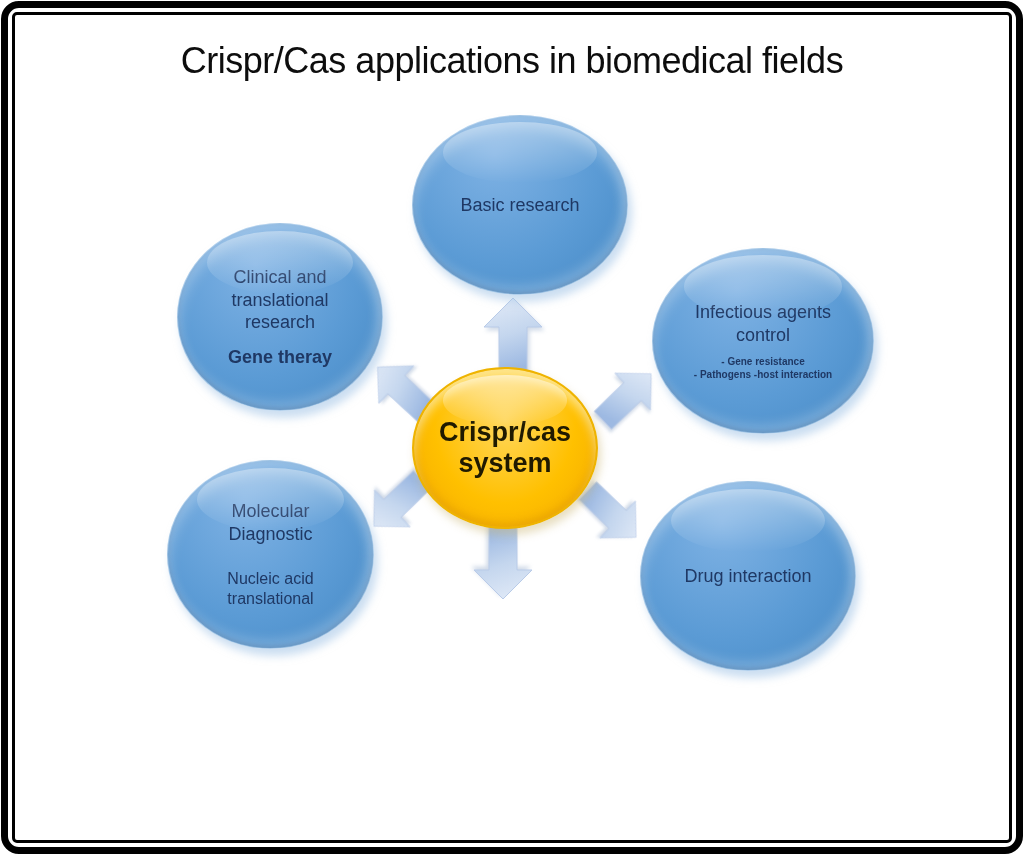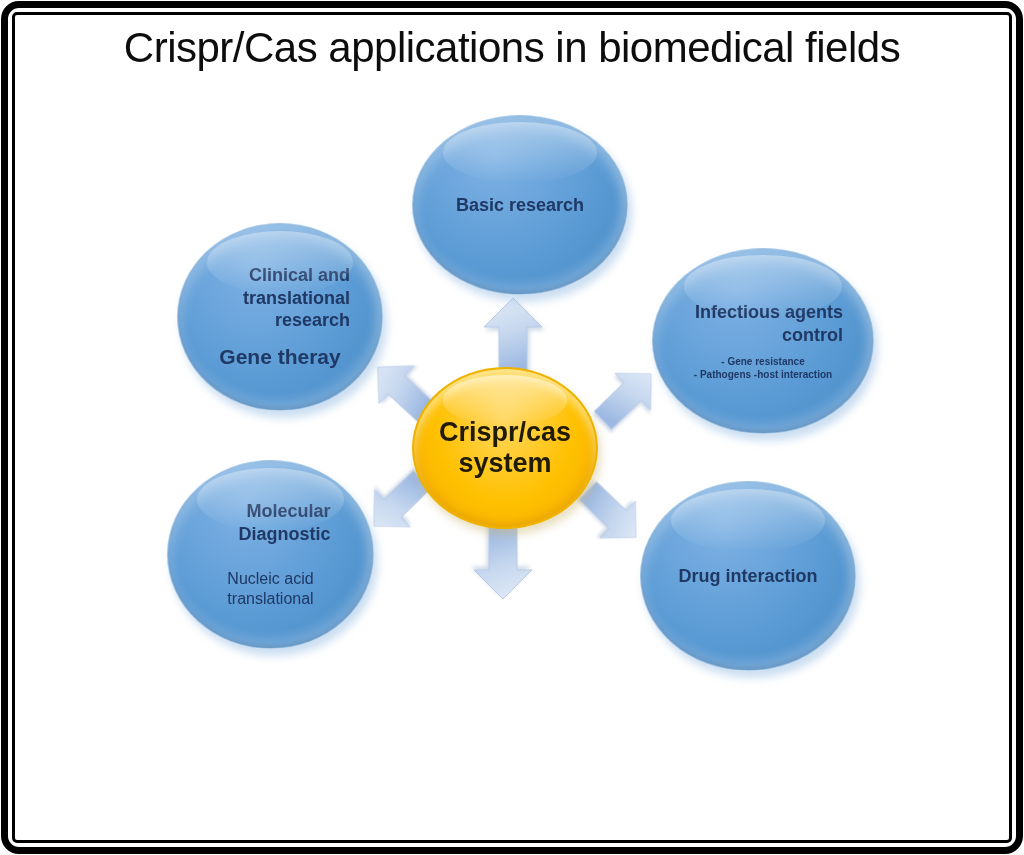--- a/index.html
+++ b/index.html
@@ -30,24 +30,24 @@
     height: 100%;
     border: 3px solid var(--frame, #000);
     border-radius: 5px;
     box-sizing: border-box;
   }
   
   .title {
     position: absolute;
     left: 0;
     right: 0;
-    top: 24px;
+    top: 40px;
     margin: 0;
     text-align: center;
-    font-size: 42px;
+    font-size: 36px;
     font-weight: 500;
     letter-spacing: -0.5px;
     color: var(--title-text, #0d0d0d);
     z-index: 4;
   }
   
   .arrows {
     position: absolute;
     left: 0;
     top: 0;
@@ -88,31 +88,30 @@
     left: 14%;
     right: 14%;
     top: 3.5%;
     height: 34%;
     border-radius: 50%;
     background: linear-gradient(rgba(255, 255, 255, 0.38), rgba(255, 255, 255, 0));
     pointer-events: none;
   }
   .node-title {
     font-size: 18px;
-    font-weight: 700;
+    font-weight: 400;
     line-height: 1.25;
     color: var(--node-text, #1f3864);
-    text-align: right;
   }
   .node-sub {
     font-size: 16px;
     line-height: 1.25;
     color: var(--node-text, #1f3864);
   }
-  .node-sub.bold { font-weight: 700; font-size: 21px; }
+  .node-sub.bold { font-weight: 700; font-size: 18px; }
   .node-bullet {
     font-size: 10px;
     font-weight: 600;
     line-height: 1.25;
     color: var(--node-text, #1f3864);
   }
   
   .n-top { left: 412px; top: 115px; width: 216px; height: 180px; }
   .n-tl  { left: 177px; top: 223px; width: 206px; height: 188px; }
   .n-tr  { left: 652px; top: 248px; width: 222px; height: 186px; }

